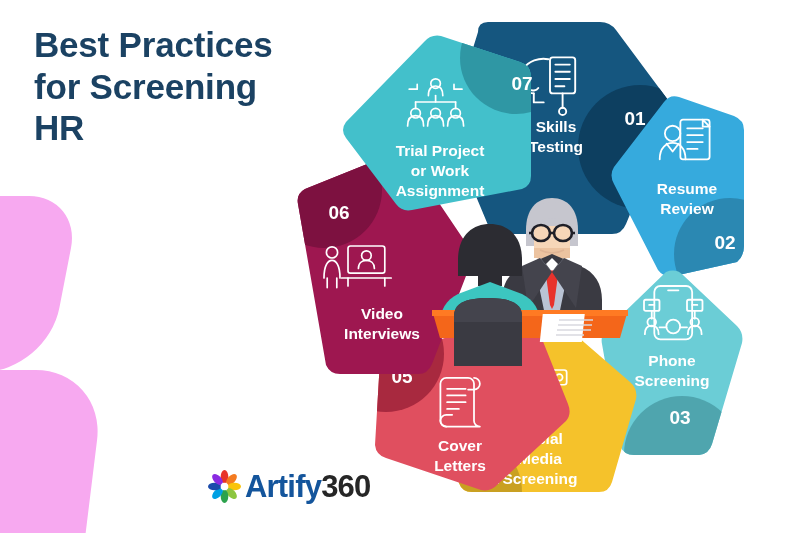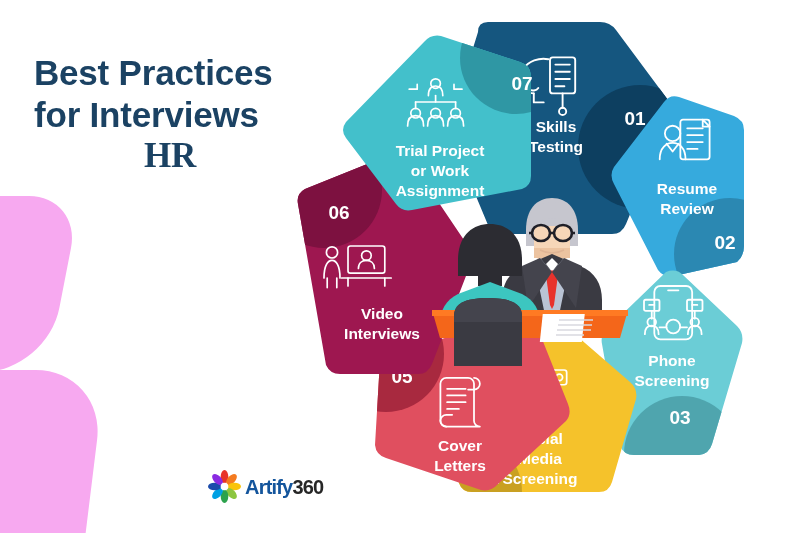--- a/index.html
+++ b/index.html
@@ -39,31 +39,31 @@
     width: 190px;
     height: 190px;
     border-radius: 0 70px 0 0;
     transform: skewX(-7deg);
   }
 
   
   #headline {
     position: absolute;
     left: 34px;
-    top: 52px;
+    top: 24px;
     width: 272px;
     z-index: 6;
     color: #1b4263;
     font-size: 35px;
     line-height: 1.19;
     font-weight: bold;
     letter-spacing: -0.2px;
   }
   #headline .ln { display: block; white-space: nowrap; }
-  #headline .ln.c { text-align: center; font-family: Liberation Serif, serif; }
+  #headline .ln.c { text-align: left; }
 
   
   #wheel {
     position: absolute;
     left: 282px;
     top: 14px;
     width: 510px;
     height: 505px;
     z-index: 3;
   }
@@ -107,40 +107,40 @@
     position: absolute;
     left: 208px;
     top: 470px;
     z-index: 7;
     display: flex;
     align-items: center;
     gap: 4px;
   }
   #logo .mark { width: 33px; height: 33px; display: block; }
   #logo .wordmark {
-    font-size: 20px;
+    font-size: 31px;
     font-weight: bold;
     letter-spacing: -0.8px;
     line-height: 1;
     text-align: center;
   }
   #logo .w-a { color: #14559c; }
   #logo .w-b { color: #262626; }
 </style>
 </head>
 <body>
 
 <div id="canvas" style="background: rgb(255, 255, 255);">
 
   <div class="blob blob-a" style="background: rgb(247, 169, 240);"></div>
   <div class="blob blob-b" style="background: rgb(247, 169, 240);"></div>
 
   <div id="headline" style="color: rgb(27, 66, 99);">
     <span class="ln">Best Practices</span>
-    <span class="ln">for Interviews</span>
+    <span class="ln">for Screening</span>
     <span class="ln c">HR</span>
   </div>
 
   <div id="wheel">
     <svg viewBox="0 0 510 505" xmlns="http://www.w3.org/2000/svg">
       <defs>
 
         <clipPath id="clip1">
             <path d="M196,18 Q196,8 206,8 L318,8 Q328,8 334,16 L386,86 Q392,95 388,104 L344,210 Q340,220 330,220 L220,220 Q210,220 206,211 L168,120 Q164,110 170,102 Z"></path>
           </clipPath>

